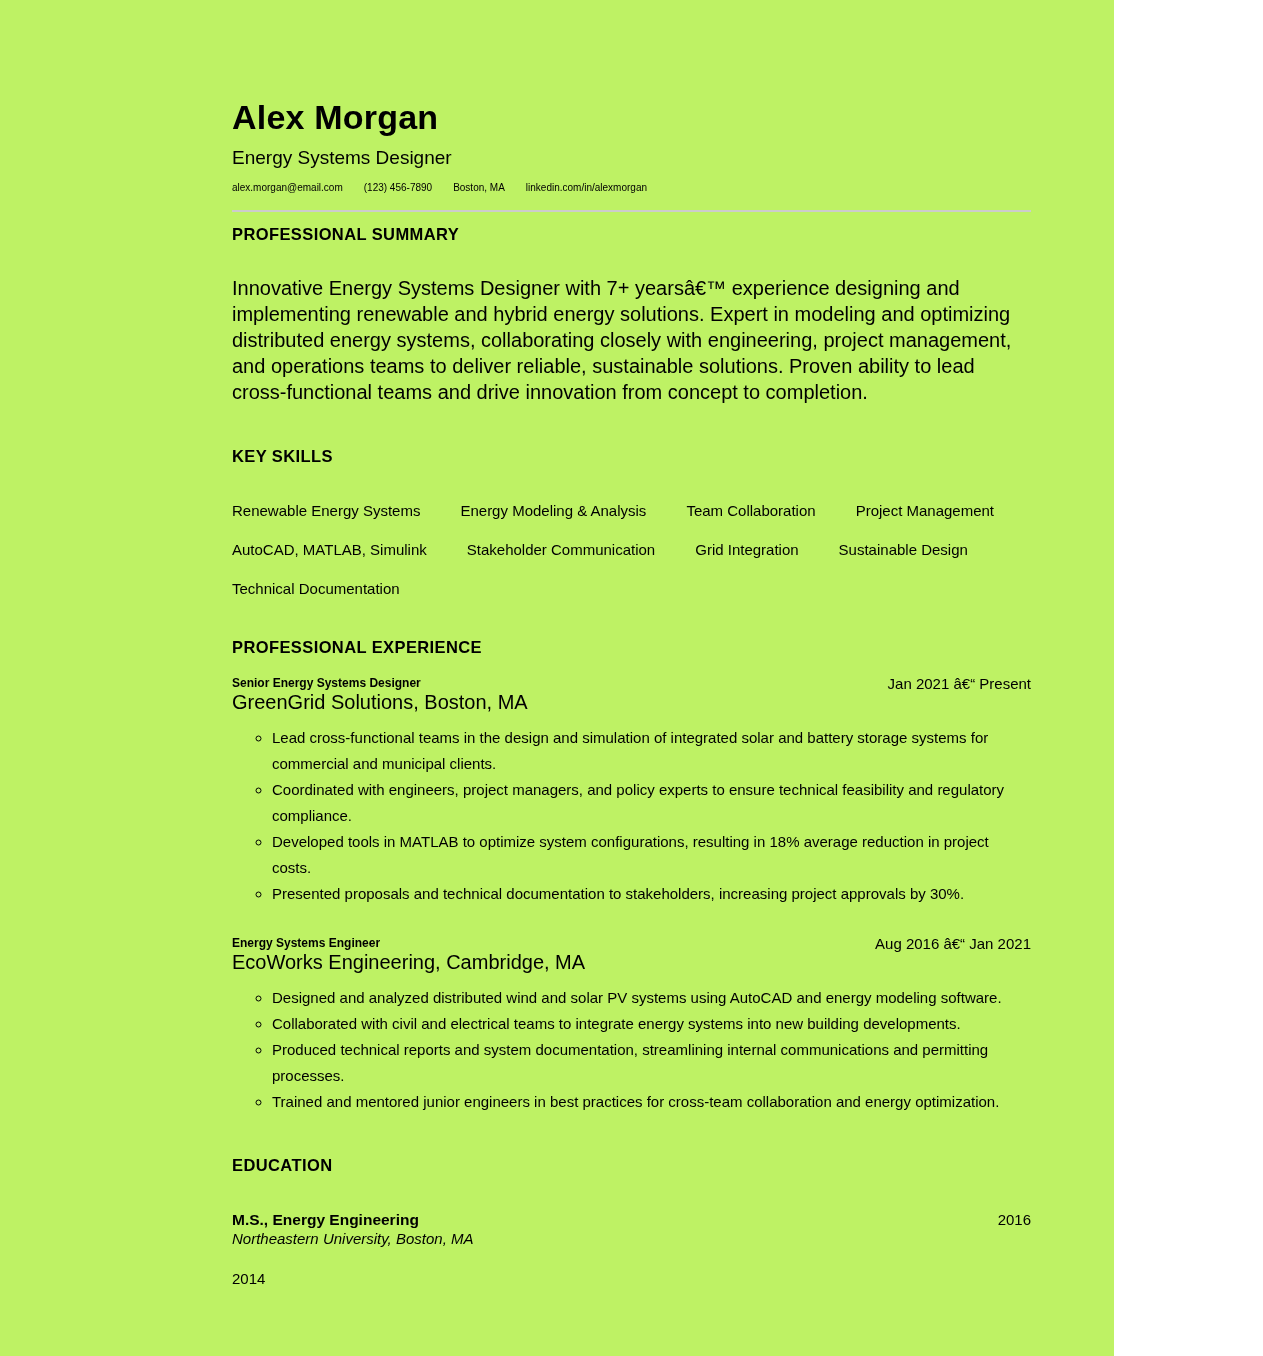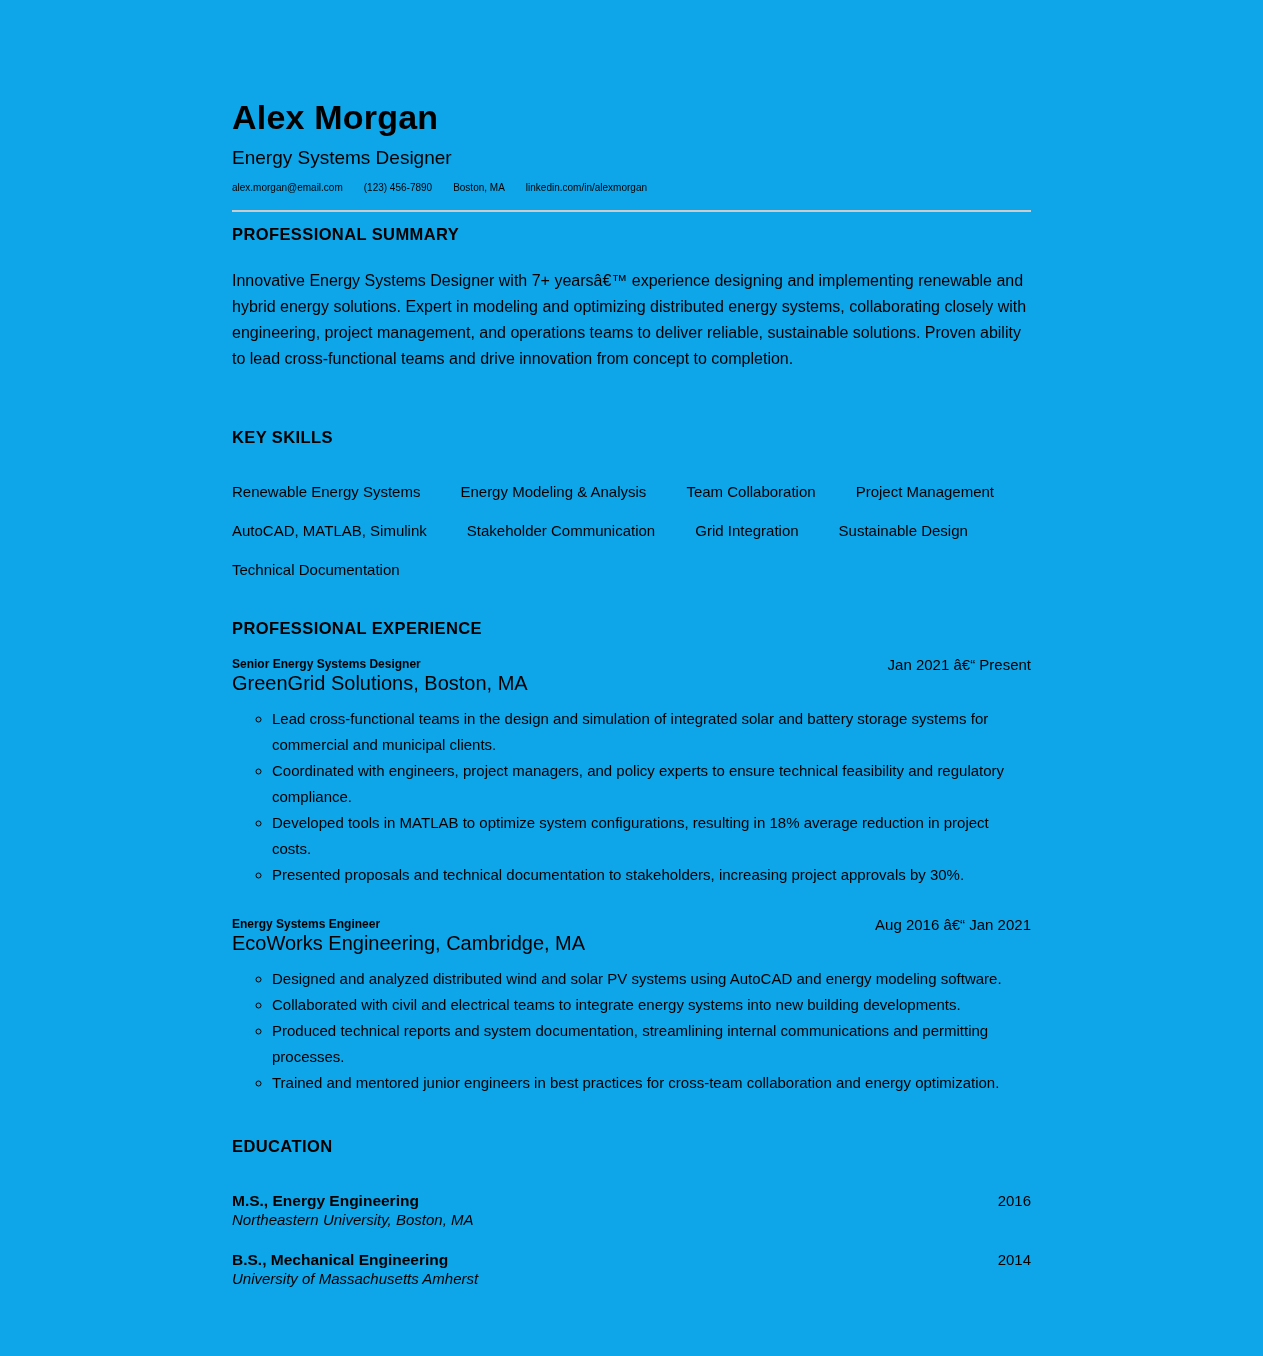--- a/index.html
+++ b/index.html
@@ -2,23 +2,23 @@
 <html><head>
 <meta charset="utf-8">
 <style>
   * { box-sizing: border-box; margin: 0; padding: 0; }
   html, body {
     background: #ffffff;
     font-family: "Liberation Sans", sans-serif;
     color: #000000;
   }
   .page {
-    width: 1263px;
+    width: 1114px;
     min-height: 1356px;
-    background: #0ea5e9;
+    background: #bef264;
     position: relative;
   }
   .content {
     width: 799px;
     margin-left: 232px;
     padding-top: 99px;
   }
   
   .name {
     font-size: 34px;
@@ -41,27 +41,27 @@
     border-top: 2px solid #cccccc;
     margin-top: 17px;
   }
   
   .section-heading {
     font-size: 16.5px;
     font-weight: 700;
     letter-spacing: 0.4px;
   }
   .sec-summary .section-heading { margin-top: 13px; }
-  .sec-skills  .section-heading { margin-top: 56px; }
+  .sec-skills  .section-heading { margin-top: 42px; }
   .sec-exp     .section-heading { margin-top: 41px; }
   .sec-edu     .section-heading { margin-top: 41px; }
   
   .summary-text {
-    margin-top: 24px;
-    font-size: 16px;
+    margin-top: 31px;
+    font-size: 20px;
     line-height: 26px;
   }
   
   .skills-list {
     display: flex;
     flex-wrap: wrap;
     column-gap: 40px;
     row-gap: 22px;
     margin-top: 36px;
     font-size: 15px;
@@ -199,22 +199,18 @@
 
       <div class="edu-entry">
         <div>
           <div class="edu-degree">M.S., Energy Engineering</div>
           <div class="edu-school">Northeastern University, Boston, MA</div>
         </div>
         <div class="edu-year">2016</div>
       </div>
 
       <div class="edu-entry">
-        <div>
-          <div class="edu-degree">B.S., Mechanical Engineering</div>
-          <div class="edu-school">University of Massachusetts Amherst</div>
-        </div>
         <div class="edu-year">2014</div>
       </div>
     </section>
 
   </div>
 </div>
 
 </body></html>

